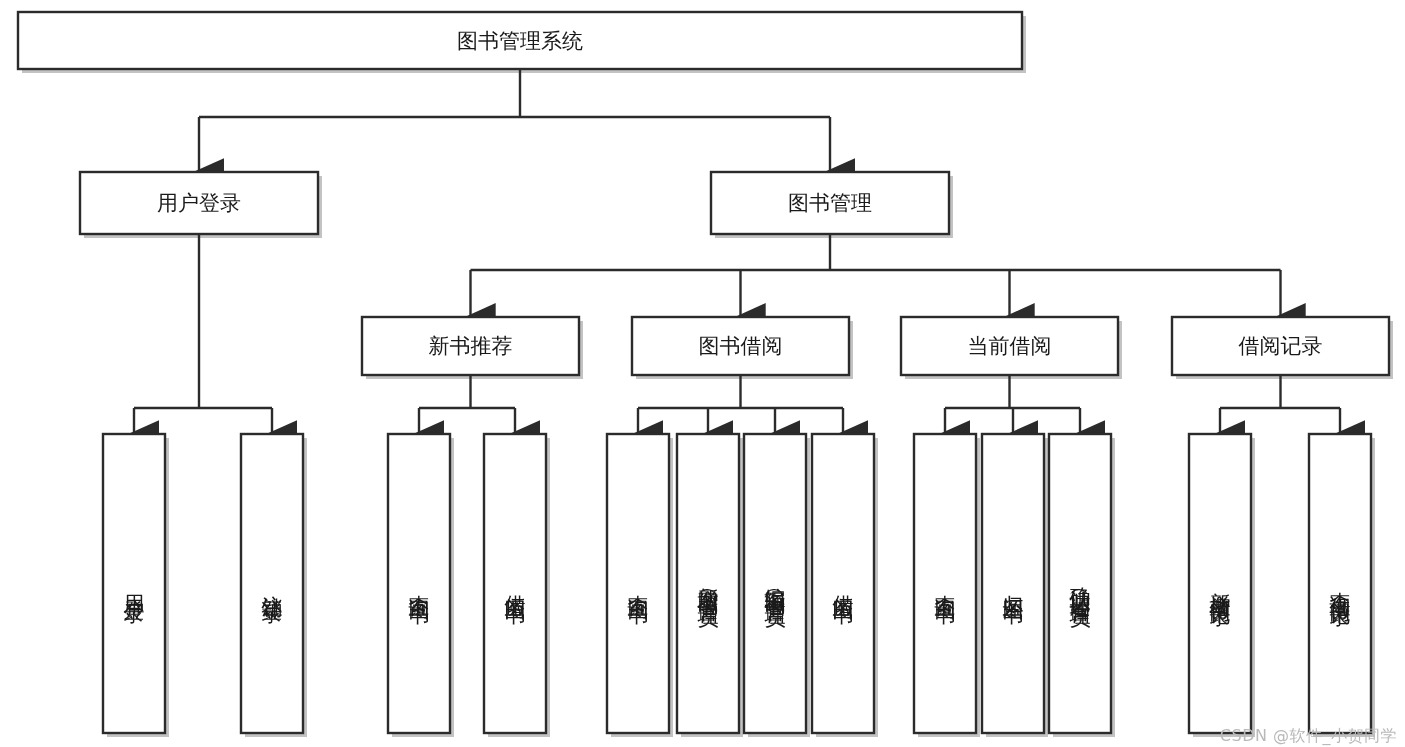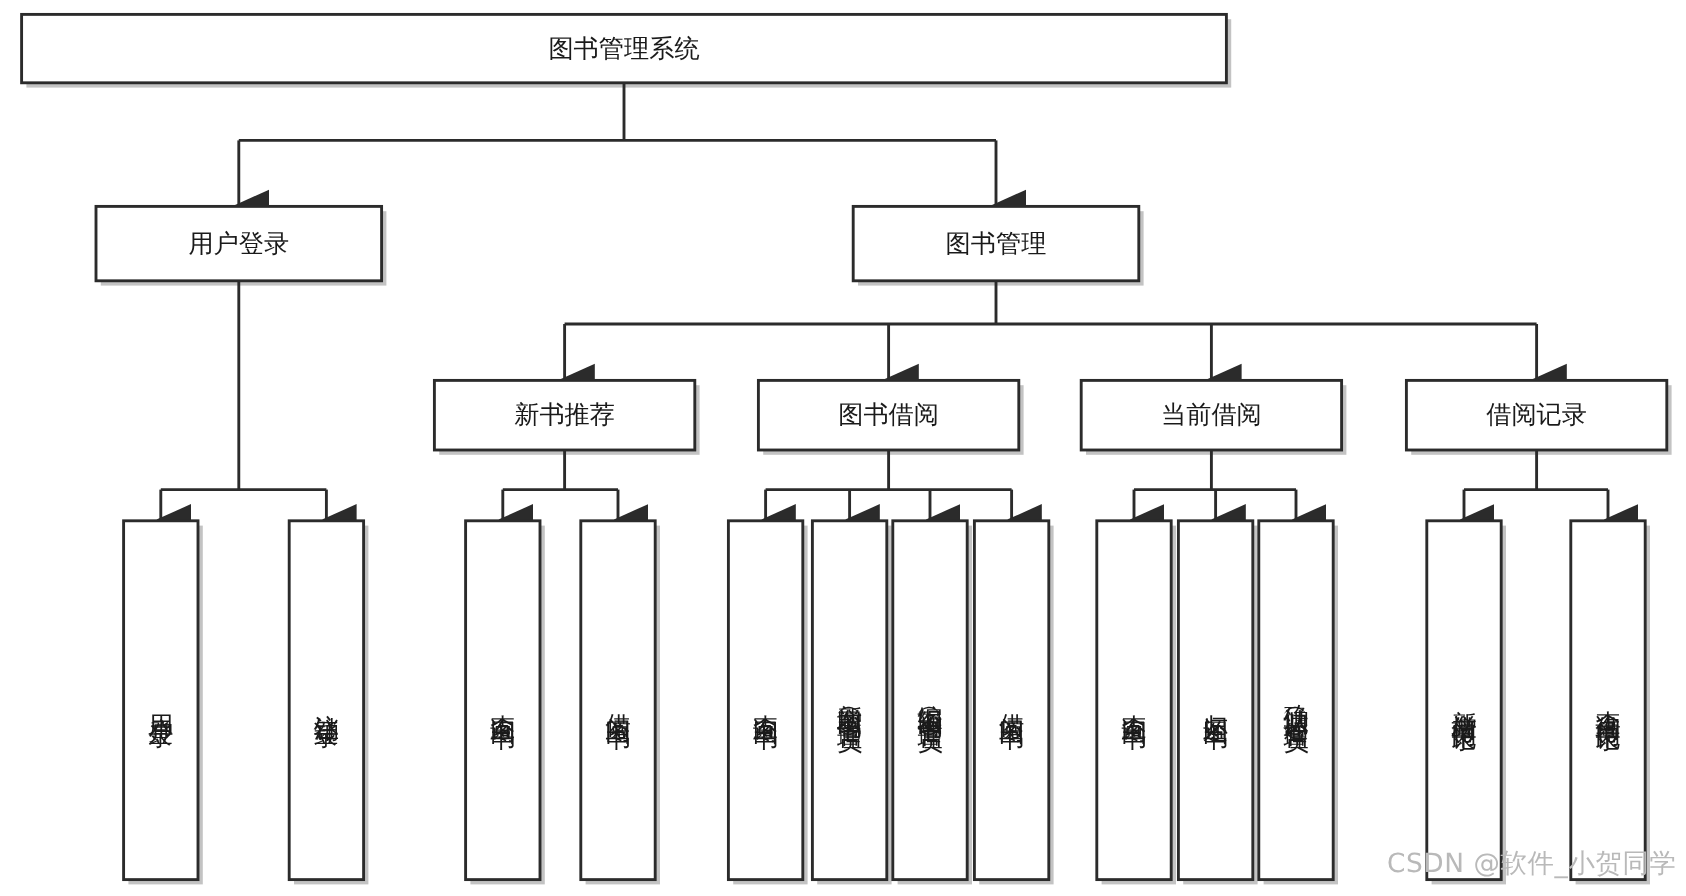--- a/index.html
+++ b/index.html
@@ -66,23 +66,23 @@
     white-space: nowrap;
     display: flex;
     align-items: center;
     justify-content: center;
     pointer-events: none;
     user-select: none;
   }
   .watermark {
     position: absolute;
     right: 8px;
-    bottom: 12px;
-    font-family: "DejaVu Sans", "Liberation Sans", sans-serif;
-    font-size: 22px;
+    bottom: 0;
+    font-family: "DejaVu Sans", "Liberation Sans", sans-serif;
+    font-size: 16px;
     color: #b9b9b9;
     white-space: nowrap;
     letter-spacing: 0.5px;
   }
 </style>
 </head>
 <body>
 
 <div id="diagram-root">
 

